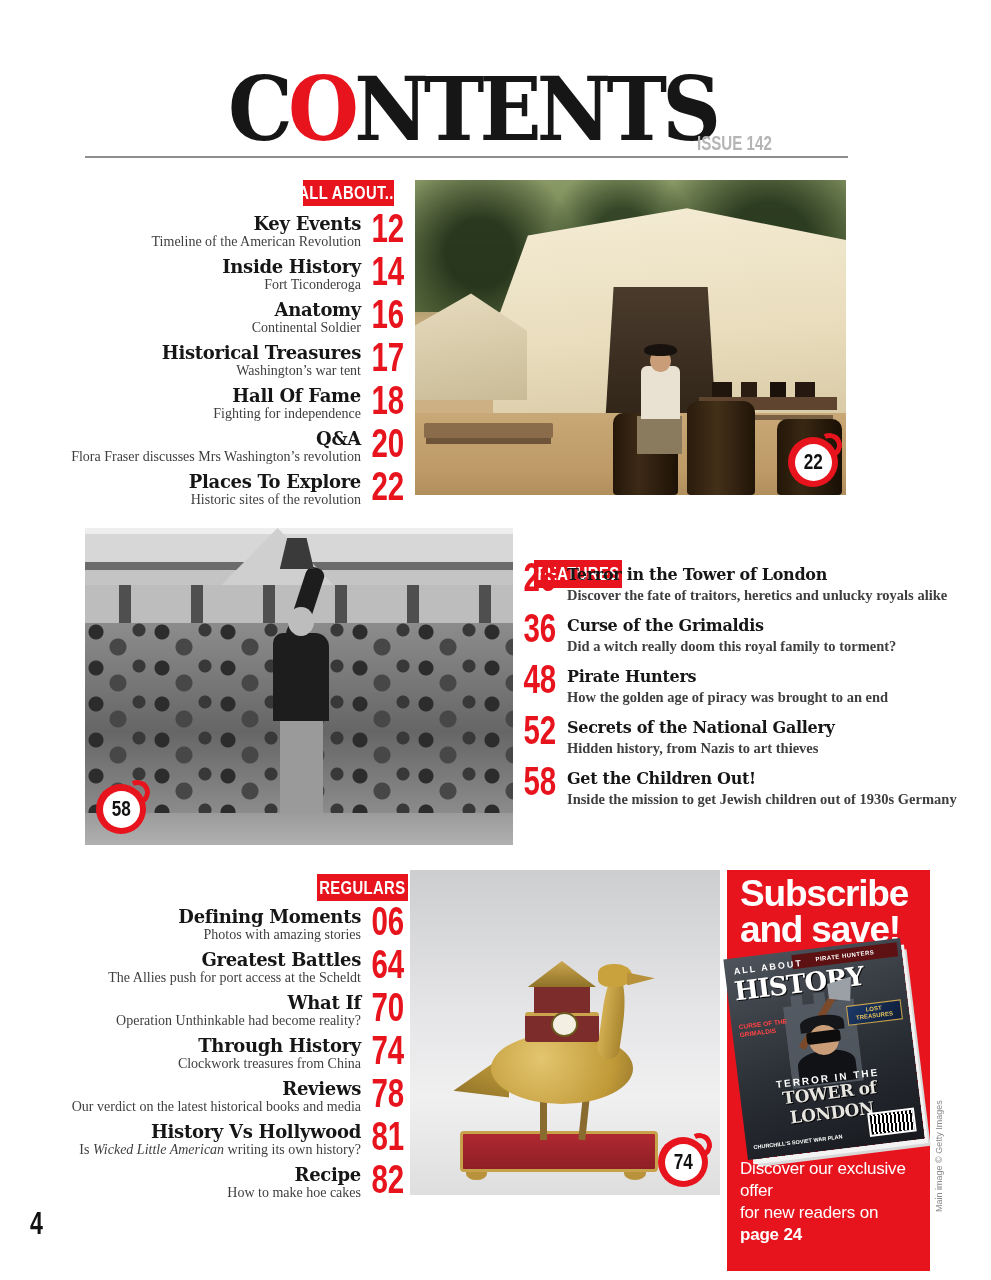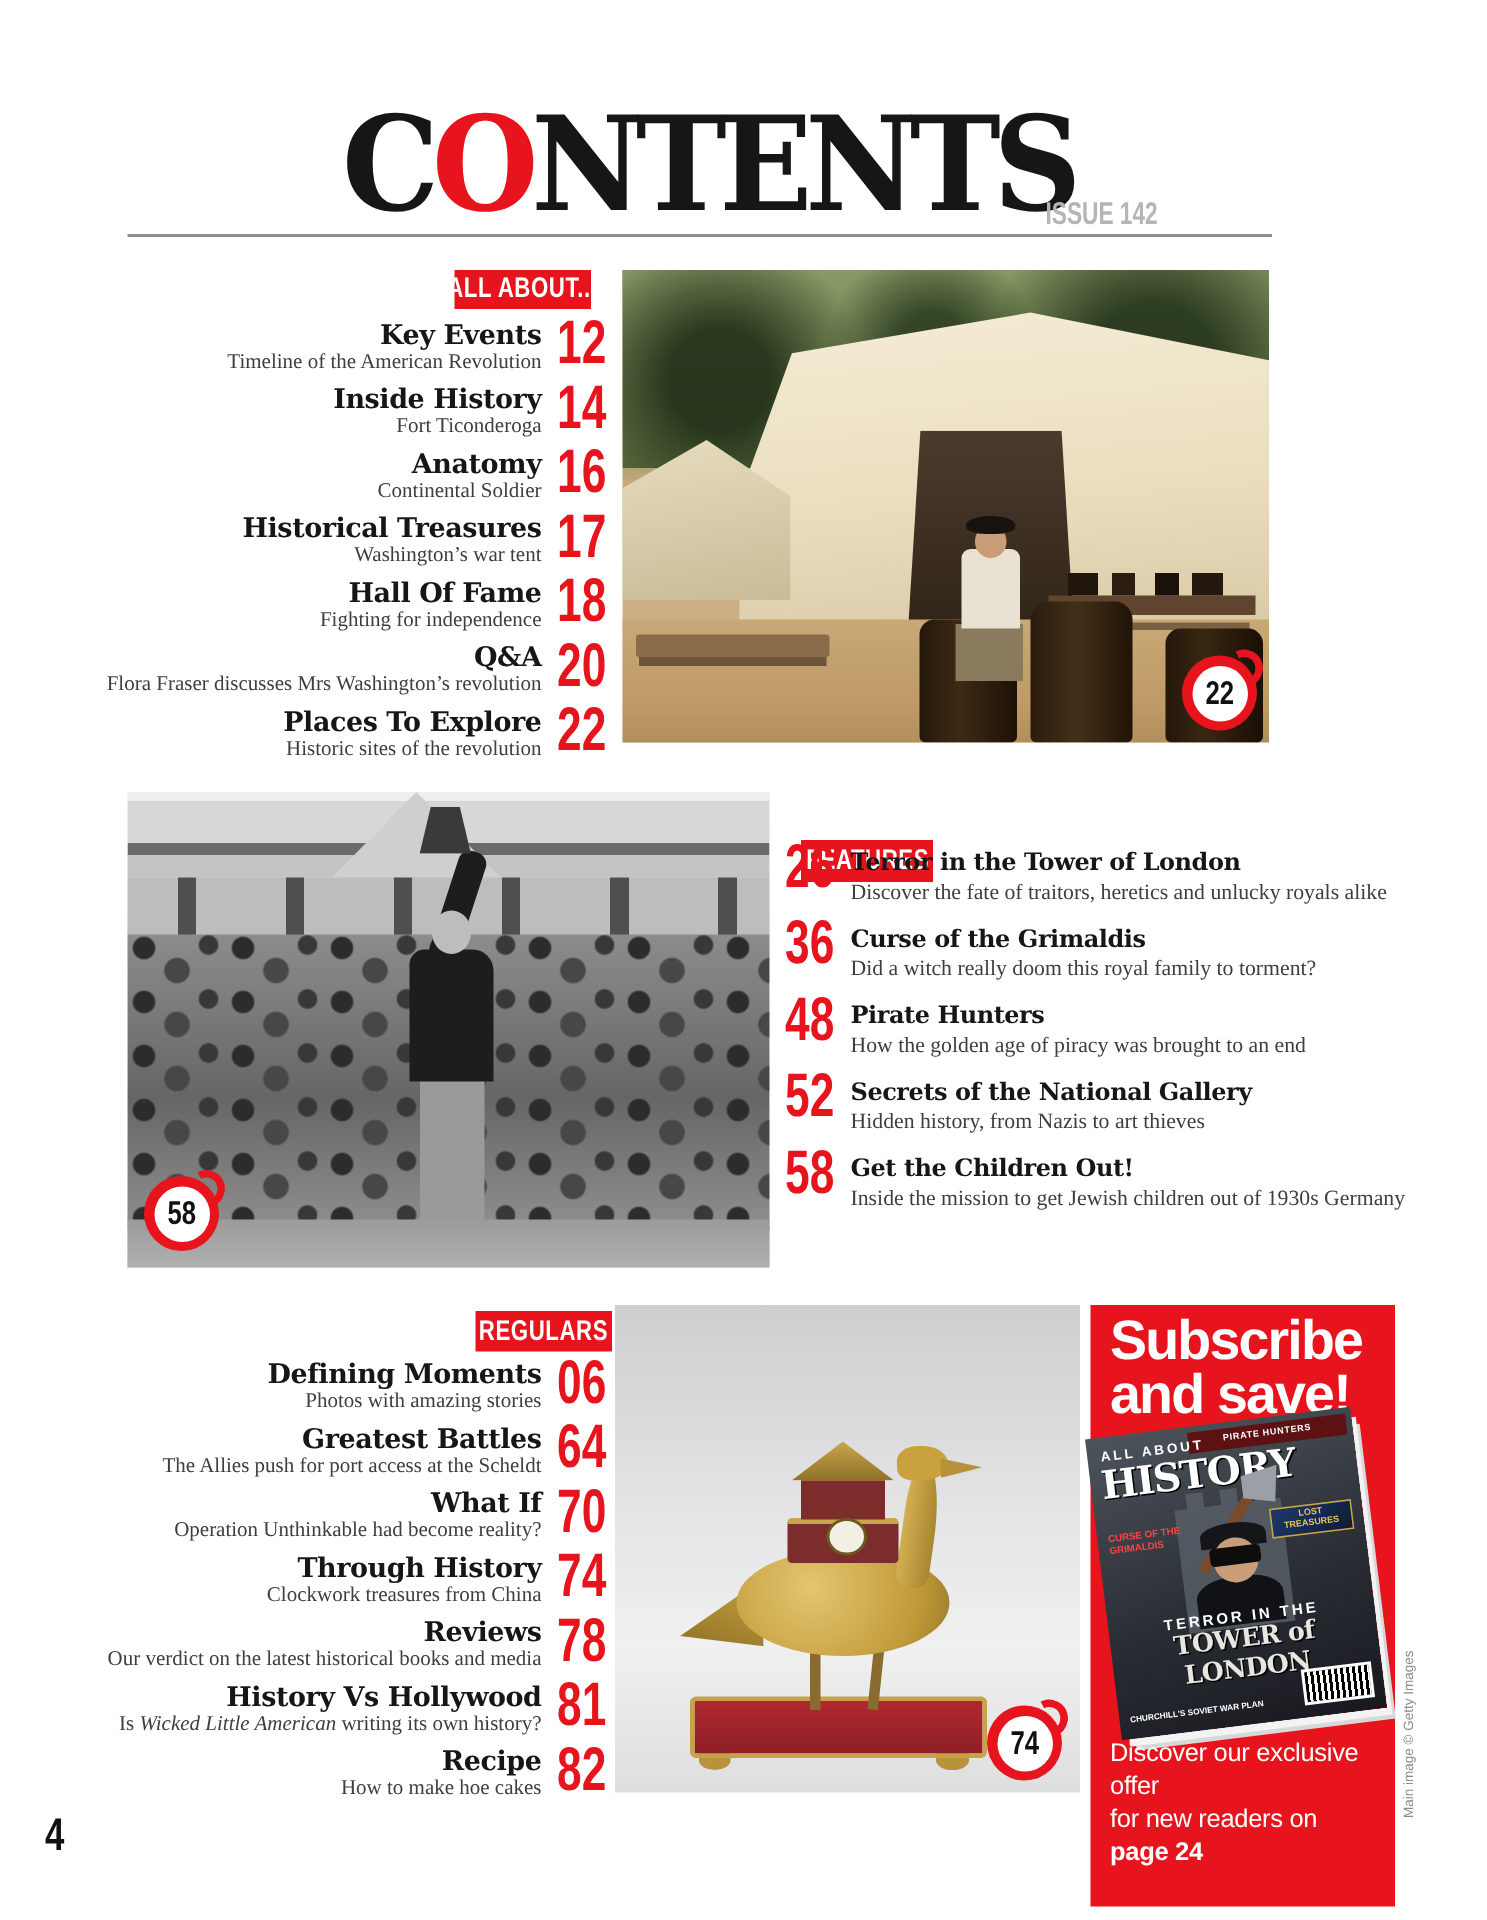--- a/index.html
+++ b/index.html
@@ -23,21 +23,21 @@
   
   .toc{display:flex;flex-direction:column;}
   .toc-item{display:flex;margin-bottom:6px;}
   .toc-right .toc-item{justify-content:flex-end;text-align:right;gap:7px;}
   .toc-left .toc-item{justify-content:flex-start;text-align:left;gap:9px;margin-bottom:9px;}
   .tcol{display:flex;flex-direction:column;}
   .t-title{font-family:"DejaVu Serif",serif;font-weight:700;font-size:18px;line-height:21px;
     letter-spacing:-.3px;color:#161616;white-space:nowrap;}
   .t-sub{font-family:"Liberation Serif",serif;font-size:14px;line-height:16px;color:#3e3e3e;white-space:nowrap;}
   .toc-left .t-title{font-size:16px;line-height:25px;}
-  .toc-left .t-sub{font-size:14.5px;line-height:17px;}
+  .toc-left .t-sub{font-size:14.5px;line-height:17px;font-weight:bold;}
   .pgnum{width:40px;flex:0 0 40px;color:#e8141d;font-weight:700;font-size:41px;line-height:30px;
     display:flex;justify-content:center;}
   .pgnum span{transform:scaleX(.72);transform-origin:center top;}
   .toc-left .pgnum{width:36px;flex:0 0 36px;}
   .em{font-style:italic;}
 
   
   .photo{overflow:hidden;}
   .photo *{position:absolute;}
 

